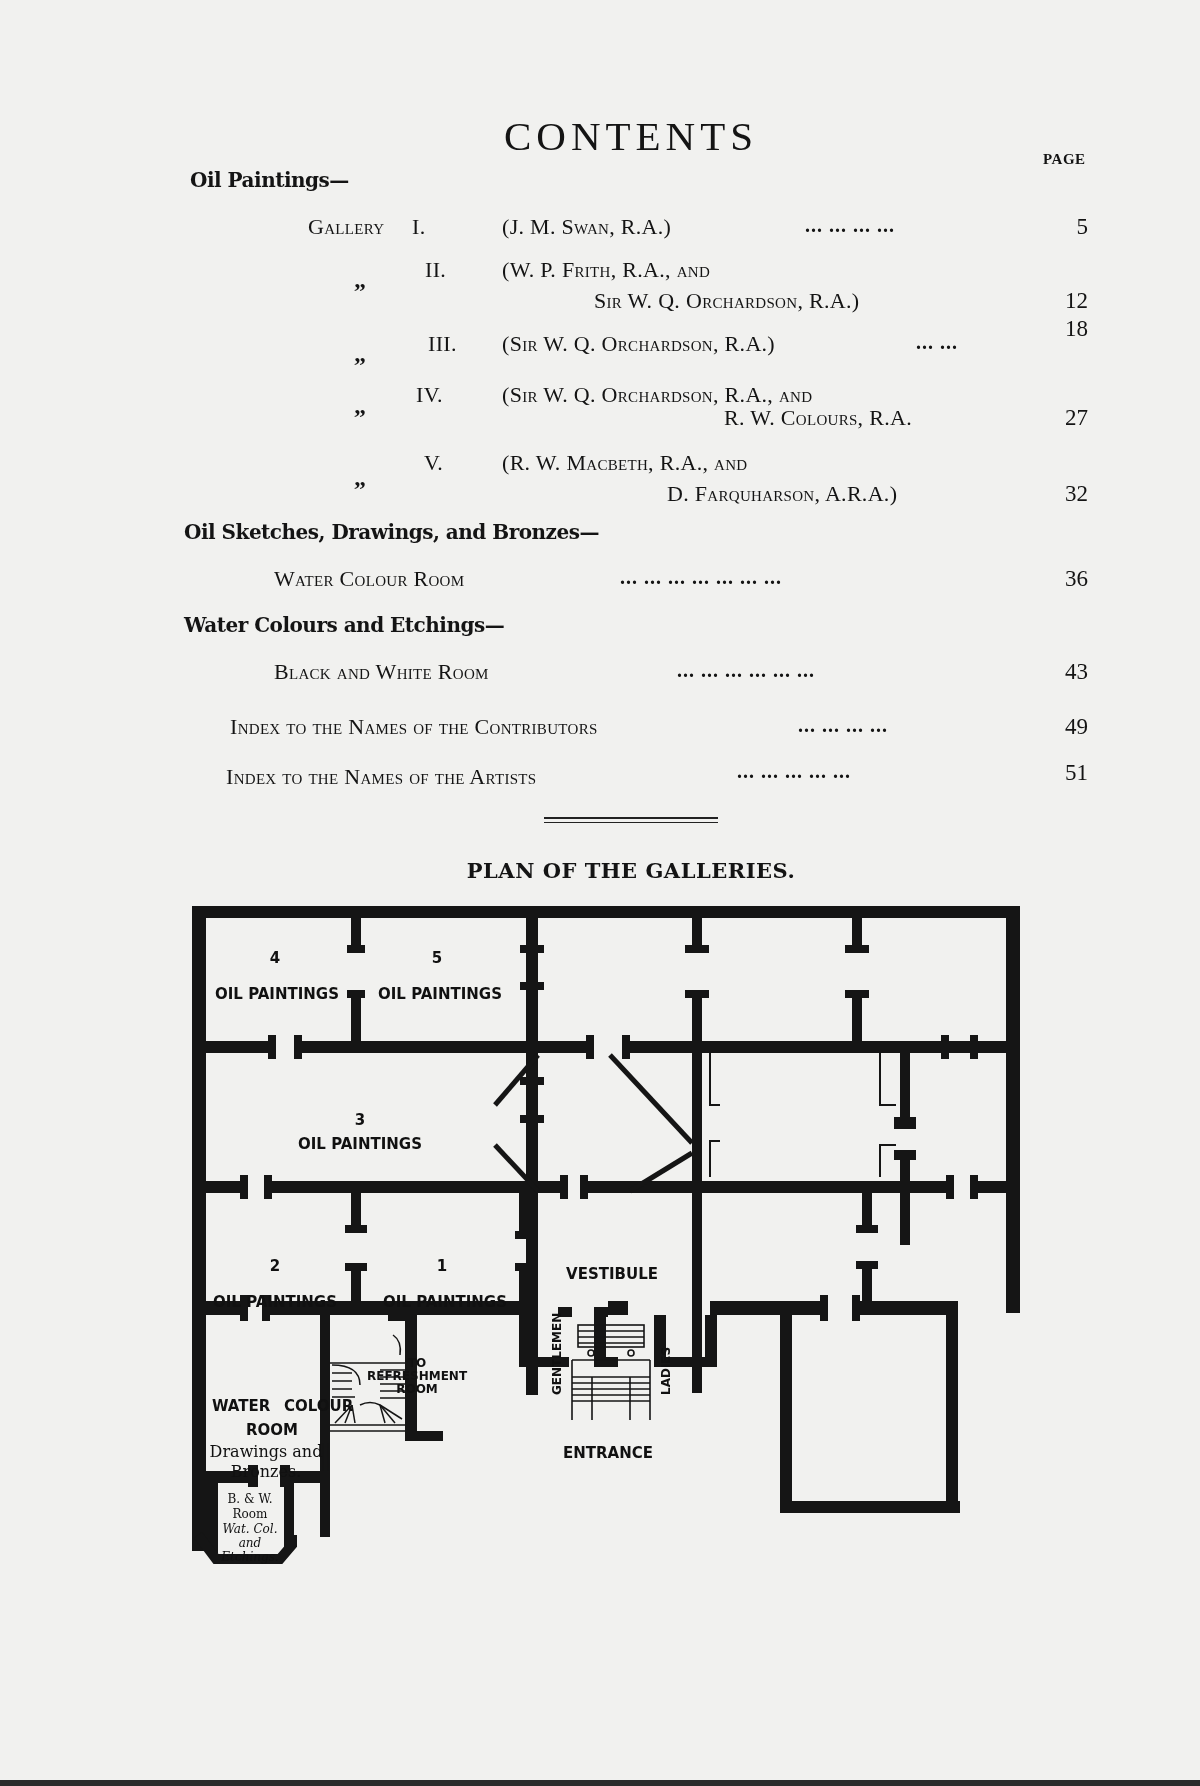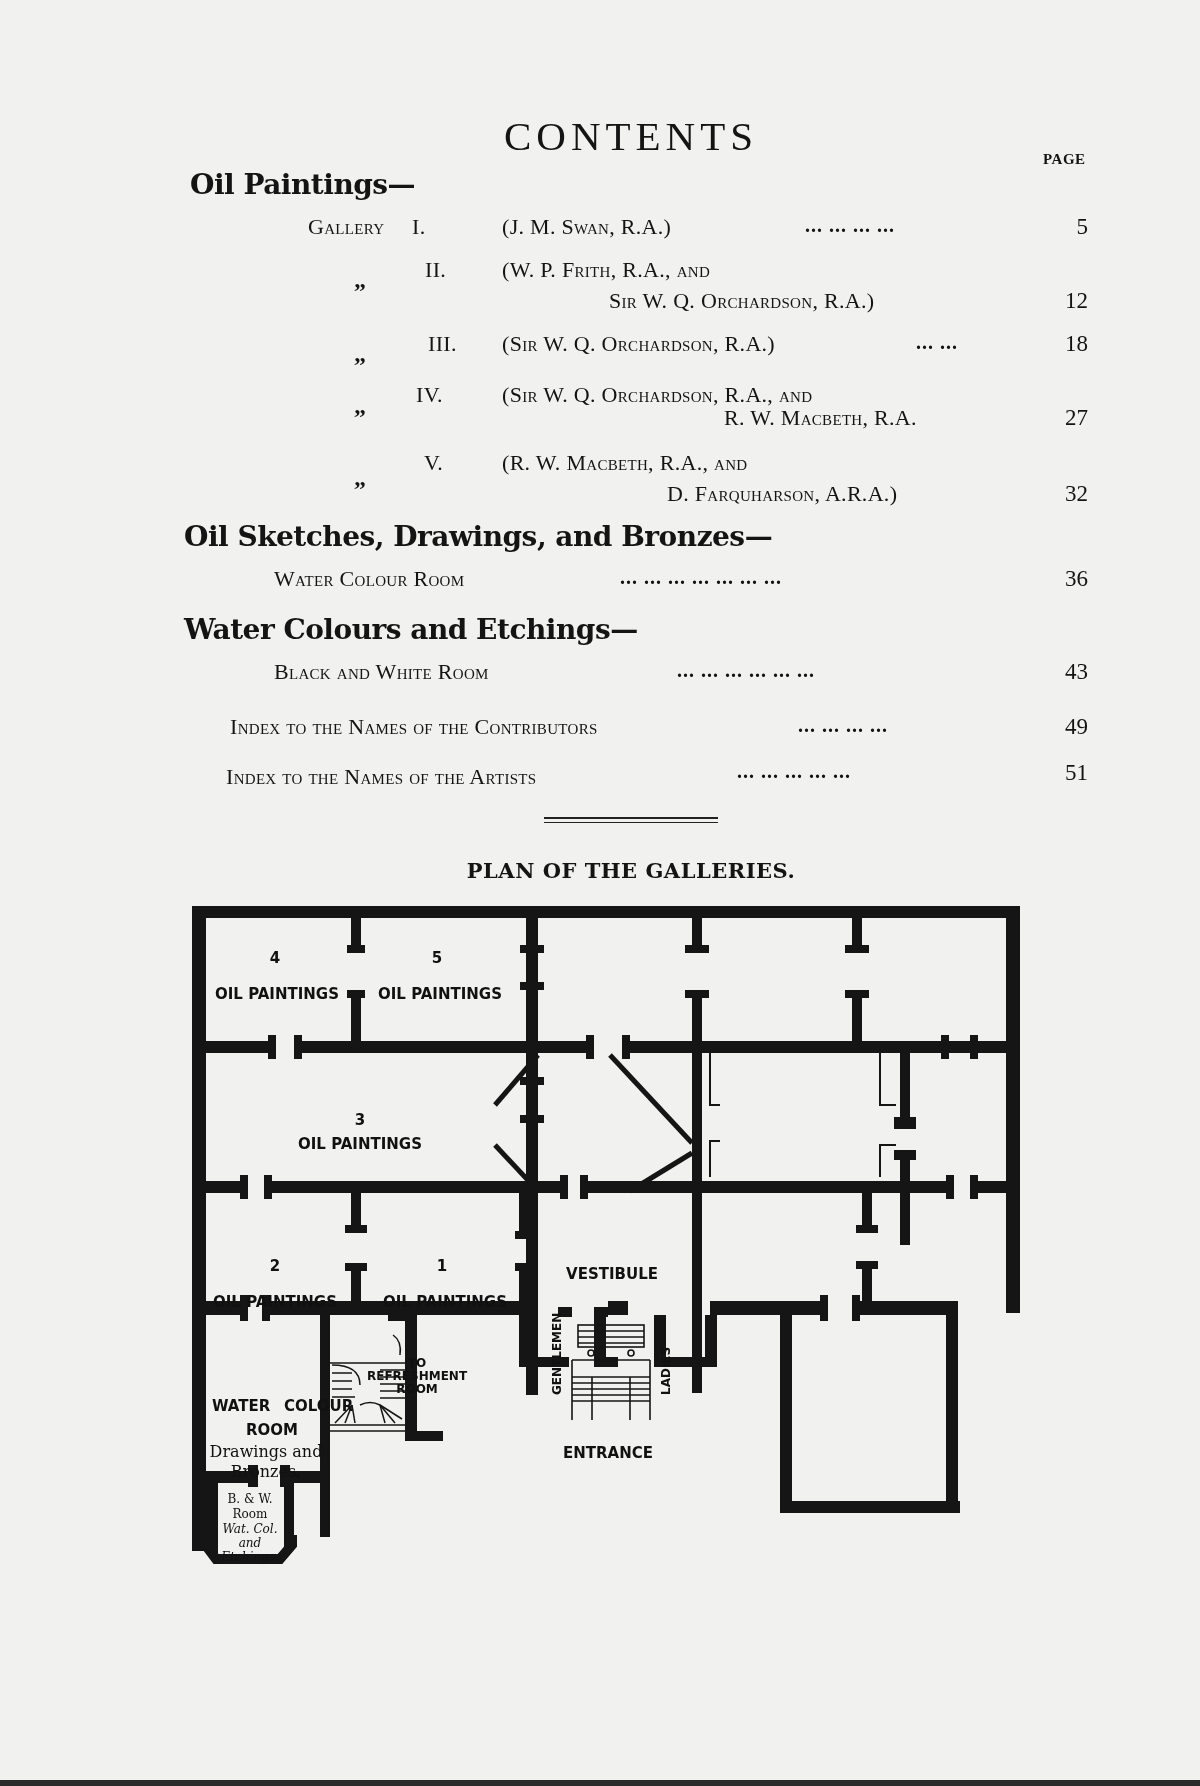--- a/index.html
+++ b/index.html
@@ -12,21 +12,21 @@
       color: #141414;
     }
     .page-edge { position: absolute; left: 0; right: 0; bottom: 0; height: 6px; background: #2a2a2a; }
     .abs { position: absolute; white-space: nowrap; }
     .title {
       left: 0; width: 1262px; top: 112px; text-align: center;
       font-family: "Liberation Serif", serif; font-size: 41px; letter-spacing: 5px; font-weight: normal;
     }
     .page-col { left: 1043px; top: 151px; font-family: "Liberation Serif", serif; font-weight: bold; font-size: 15px; letter-spacing: 0.5px; }
     .section {
-      font-family: "DejaVu Serif", serif; font-weight: bold; font-size: 28px; letter-spacing: -0.5px;
+      font-family: "DejaVu Serif", serif; font-weight: bold; font-size: 20px; letter-spacing: -0.5px;
     }
     .sc {
       font-family: Liberation Serif, serif; font-size: 22px; font-variant: small-caps; letter-spacing: 0.3px;
     }
     .ditto { font-family: "Liberation Serif", serif; font-size: 24px; font-weight: bold; }
     .num { font-family: "Liberation Serif", serif; font-size: 23px; text-align: right; width: 50px; }
     .dots { font-family: "Liberation Serif", serif; font-size: 20px; letter-spacing: 1px; font-weight: bold; }
     .rule { left: 544px; width: 174px; height: 0; border-top: 2px solid #222; }
     .plan-title {
       left: 0; width: 1262px; top: 858px; text-align: center;
@@ -51,37 +51,37 @@
   <div class="abs sc" style="left:412px; top:214px;">I.</div>
   <div class="abs sc" style="left:502px; top:214px;">(J. M. Swan, R.A.)</div>
   <div class="abs dots" style="left:805px; top:214px;">... ... ... ...</div>
   <div class="abs num" style="left:1038px; top:214px;">5</div>
 </div>
 
 <div>
   <div class="abs ditto" style="left:354px; top:266px;">„</div>
   <div class="abs sc" style="left:425px; top:257px;">II.</div>
   <div class="abs sc" style="left:502px; top:257px;">(W. P. Frith, R.A., and</div>
-  <div class="abs sc" style="left:609px; top:288px;">Sir W. Q. Orchardson, R.A.)</div>
+  <div class="abs sc" style="left:594px; top:288px;">Sir W. Q. Orchardson, R.A.)</div>
   <div class="abs num" style="left:1038px; top:288px;">12</div>
 </div>
 
 <div>
   <div class="abs ditto" style="left:354px; top:340px;">„</div>
   <div class="abs sc" style="left:416px; top:331px;margin-left:12px;">III.</div>
   <div class="abs sc" style="left:502px; top:331px;">(Sir W. Q. Orchardson, R.A.)</div>
   <div class="abs dots" style="left:916px; top:331px;">... ...</div>
-  <div class="abs num" style="left:1038px; top:331px;">18</div>
+  <div class="abs num" style="left:1038px; top:316px;">18</div>
 </div>
 
 <div>
   <div class="abs ditto" style="left:354px; top:392px;">„</div>
   <div class="abs sc" style="left:416px; top:382px;">IV.</div>
   <div class="abs sc" style="left:502px; top:382px;">(Sir W. Q. Orchardson, R.A., and</div>
-  <div class="abs sc" style="left:724px; top:405px;">R. W. Macbeth, R.A.</div>
+  <div class="abs sc" style="left:724px; top:405px;">R. W. Colours, R.A.</div>
   <div class="abs num" style="left:1038px; top:405px;">27</div>
 </div>
 
 <div>
   <div class="abs ditto" style="left:354px; top:464px;">„</div>
   <div class="abs sc" style="left:424px; top:450px;">V.</div>
   <div class="abs sc" style="left:502px; top:450px;">(R. W. Macbeth, R.A., and</div>
   <div class="abs sc" style="left:667px; top:481px;">D. Farquharson, A.R.A.)</div>
   <div class="abs num" style="left:1038px; top:481px;">32</div>
 </div>

